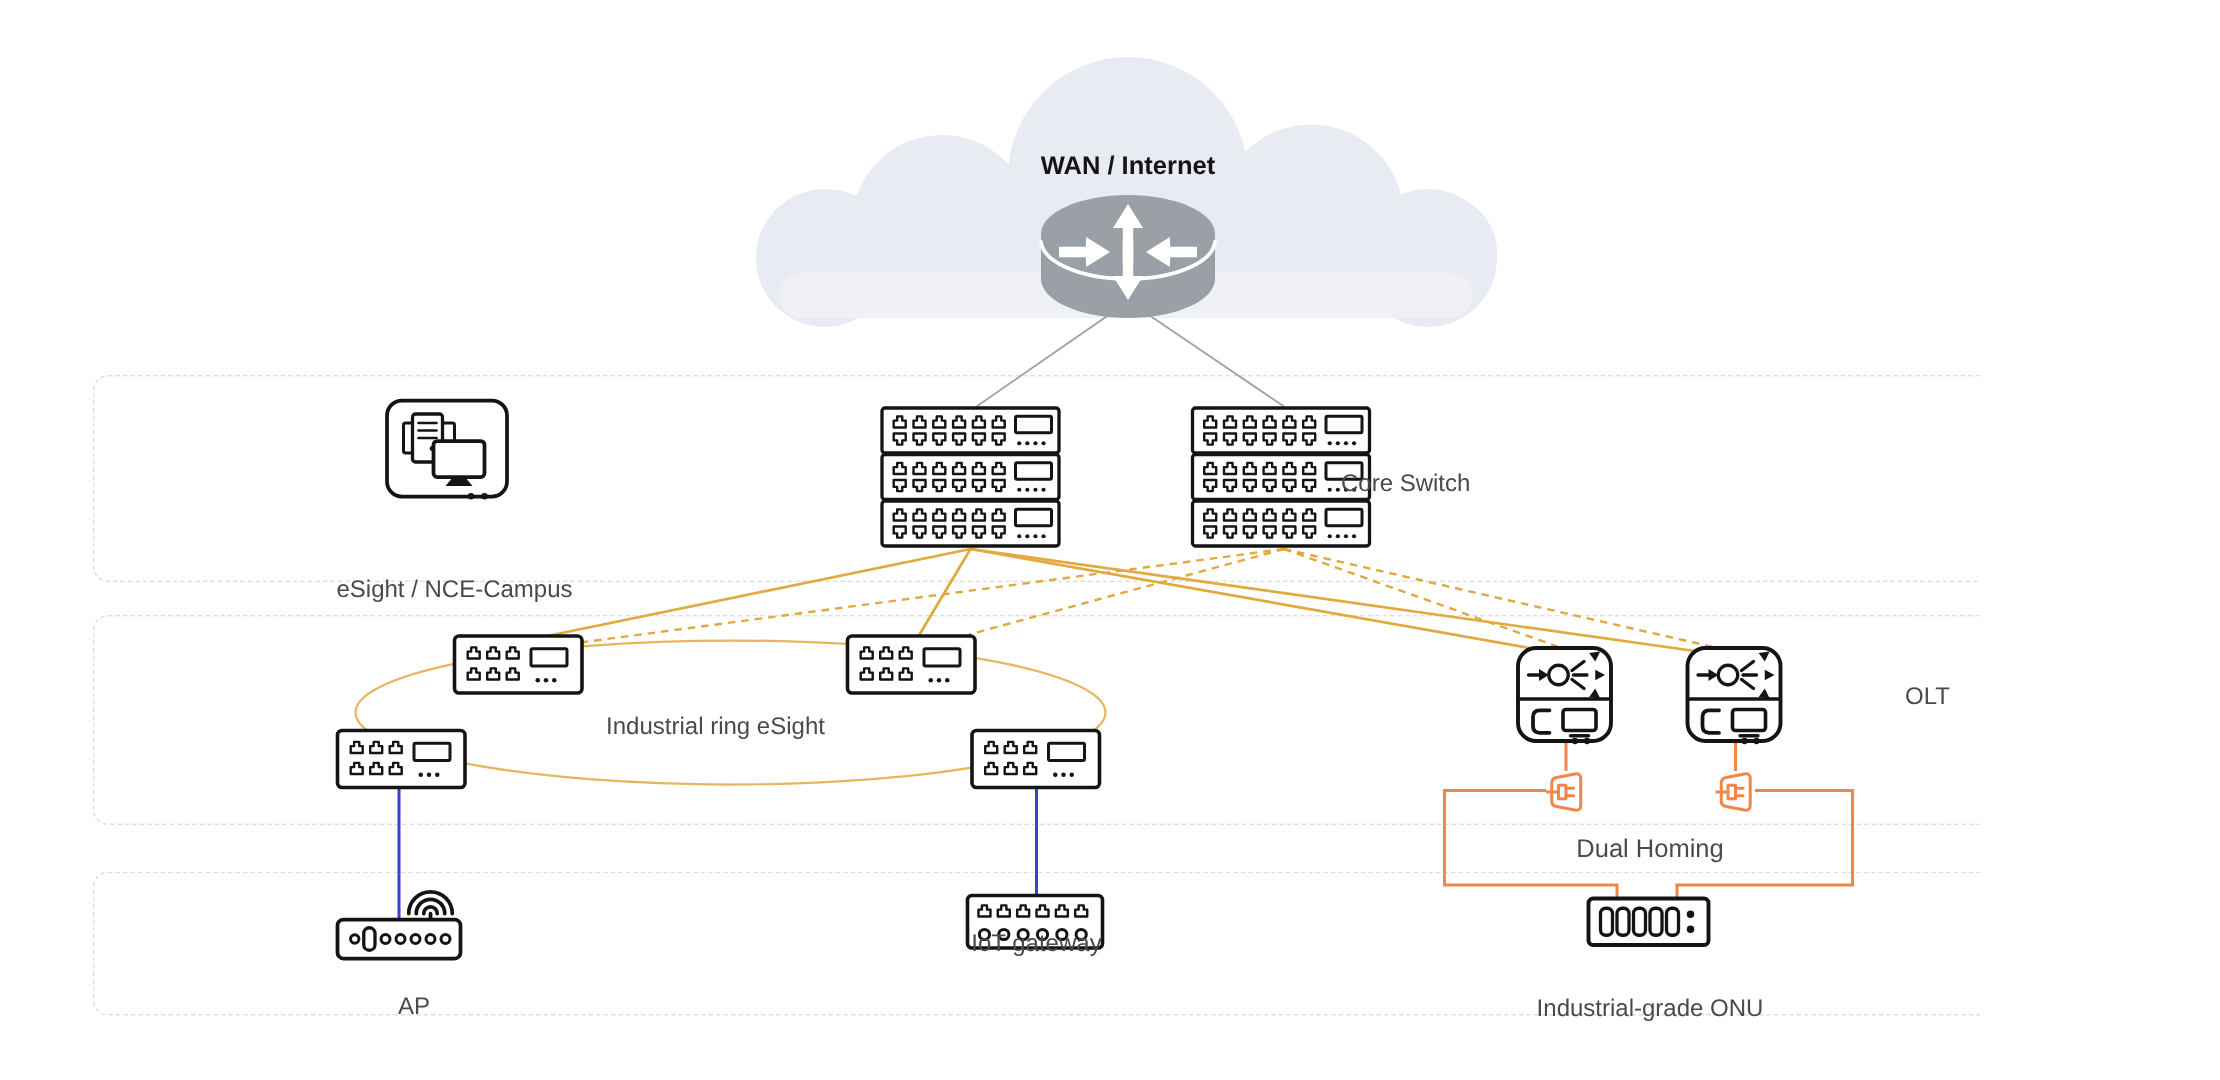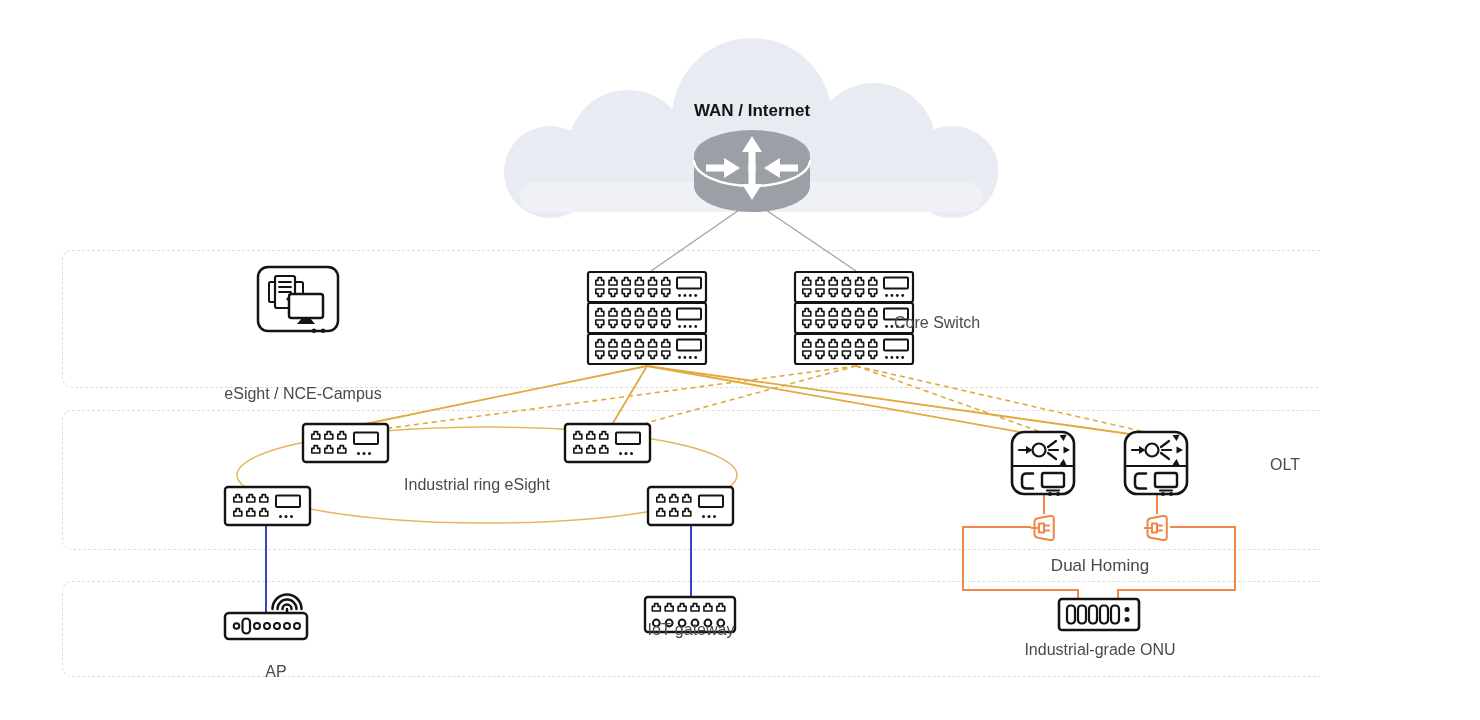--- a/index.html
+++ b/index.html
@@ -251,14 +251,14 @@
   </svg>
 
   <div class="lbl" id="wan-label" style="left:752px;top:101px;">WAN / Internet</div>
   <div class="lbl" style="left:303px;top:343px;margin-top:42px;">eSight / NCE-Campus</div>
   <div class="lbl left" style="left:894px;top:314px;">Core Switch</div>
   <div class="lbl" style="left:477px;top:476px;">Industrial ring eSight</div>
   <div class="lbl" style="left:1241px;top:456px;margin-left:44px;">OLT</div>
   <div class="lbl" id="dual-label" style="left:1100px;top:556px;text-align:center;">Dual Homing</div>
   <div class="lbl" style="left:276px;top:647px;margin-top:16px;">AP</div>
   <div class="lbl" style="left:691px;top:621px;">IoT gateway</div>
-  <div class="lbl" style="left:1100px;top:641px;">Industrial-grade ONU</div>
+  <div class="lbl" style="left:1100px;top:664px;">Industrial-grade ONU</div>
 </div>
 
 </body></html>

